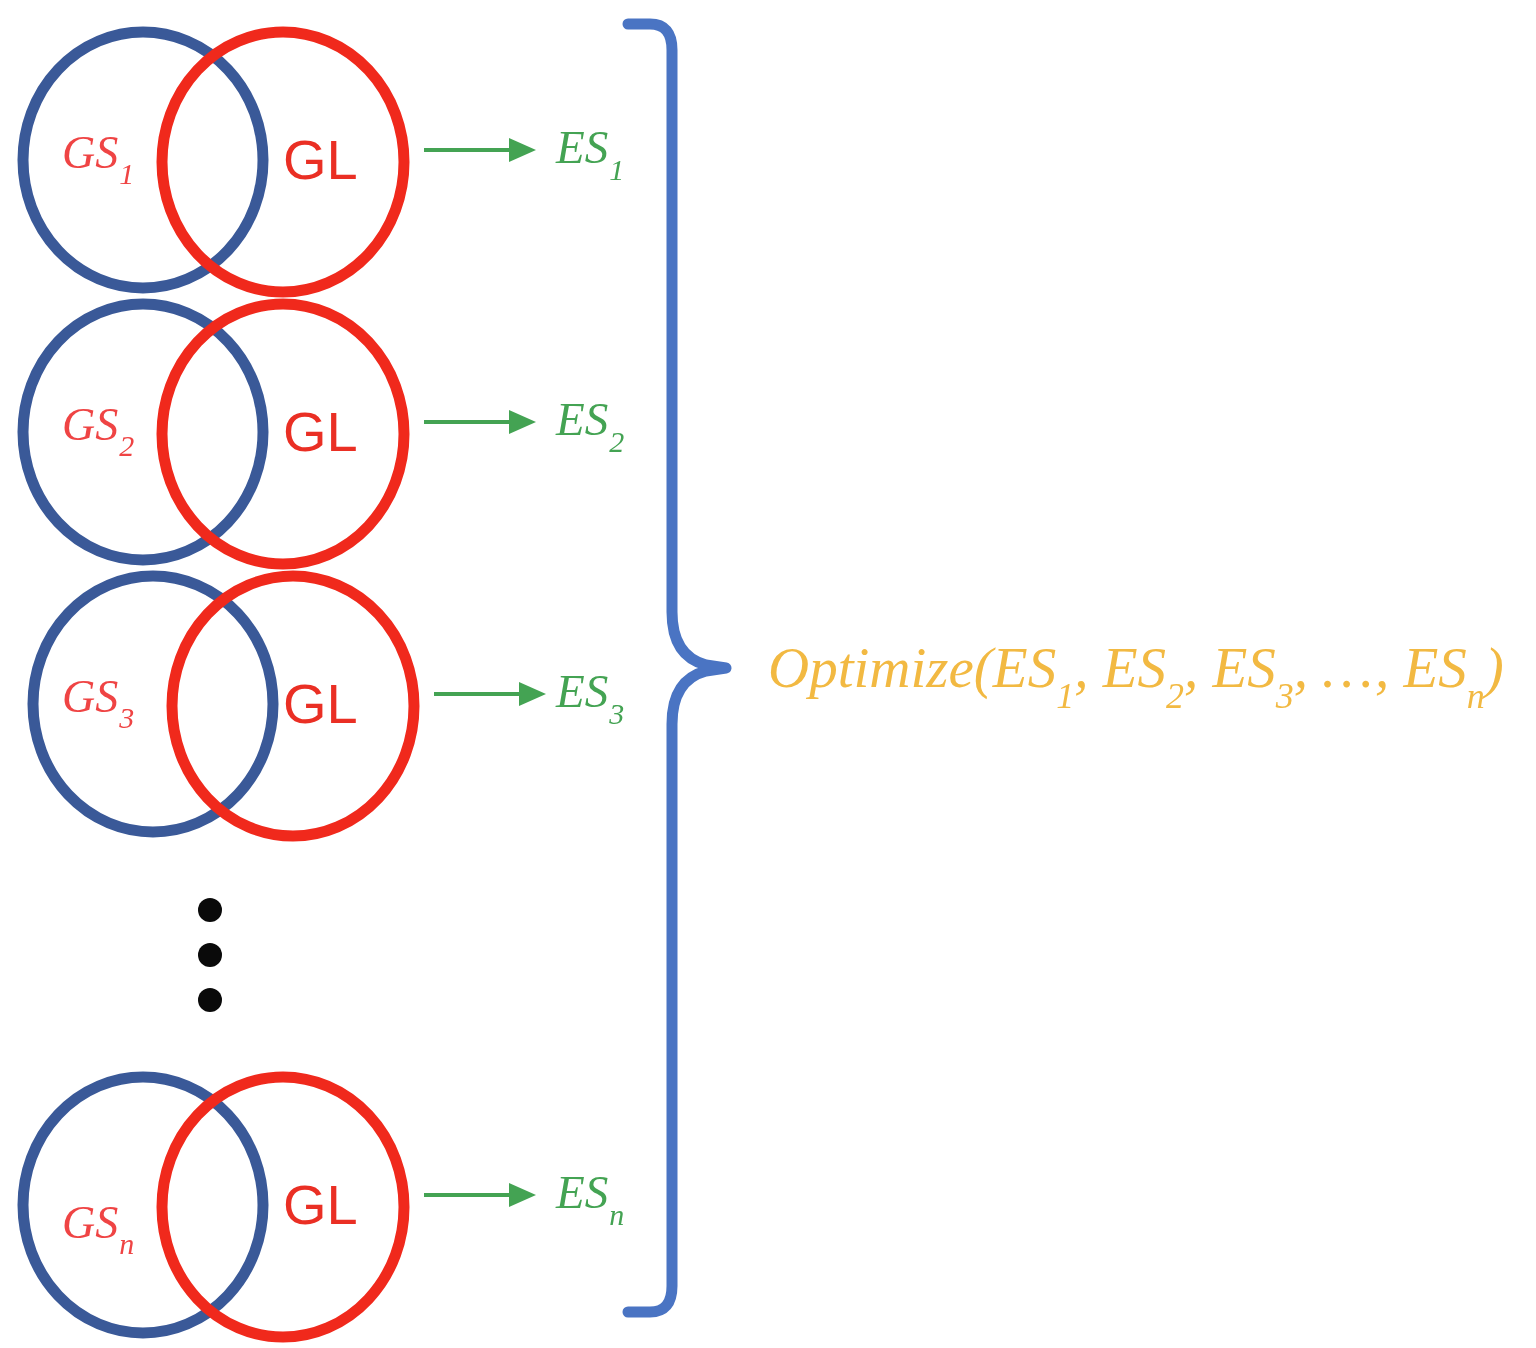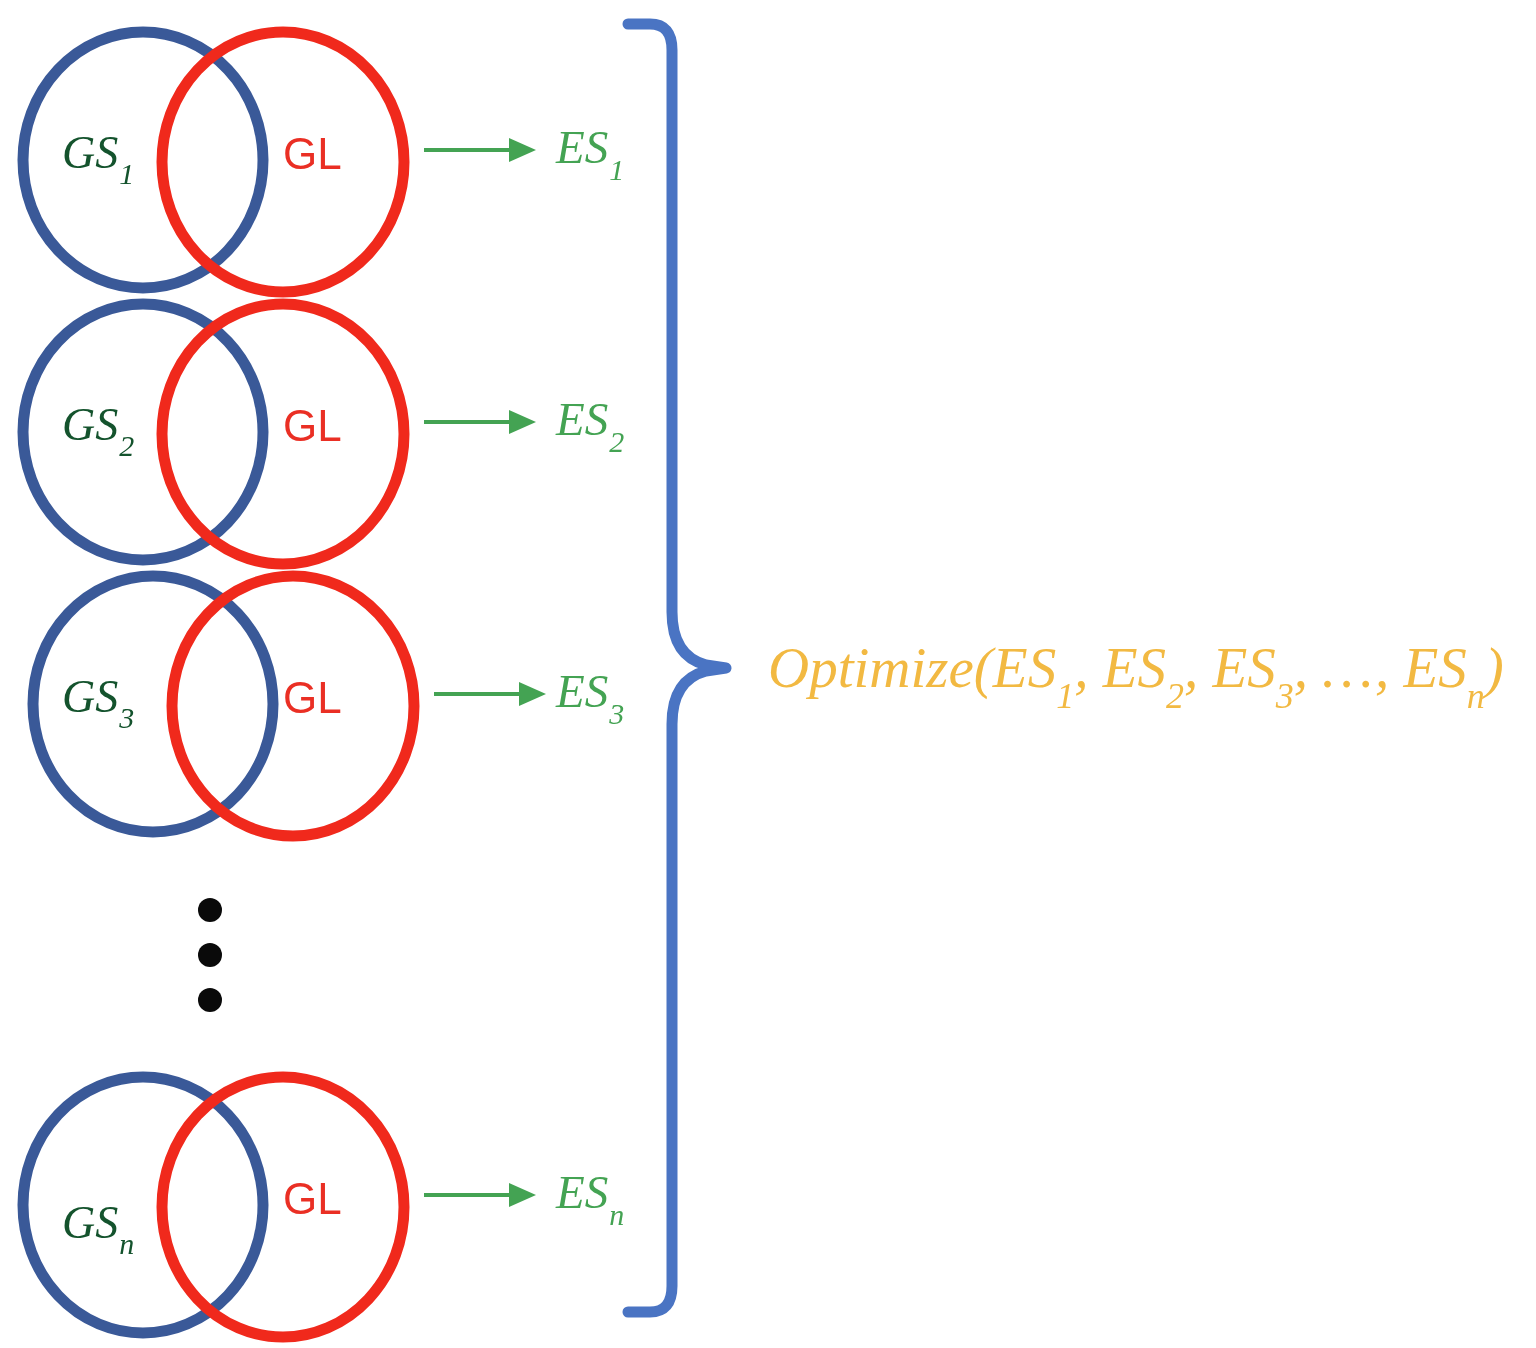--- a/index.html
+++ b/index.html
@@ -33,33 +33,33 @@
   }
   .label {
     position: absolute;
     white-space: nowrap;
     line-height: 1;
   }
   .gs-label {
     font-family: "Liberation Serif", "DejaVu Serif", serif;
     font-style: italic;
     font-size: 46px;
-    color: #14532d;
+    color: #ef4444;
   }
   .gs-label .sub {
     font-size: 30px;
     vertical-align: sub;
     position: relative;
     top: 6px;
     left: 1px;
   }
   .gl-label {
     font-family: "Liberation Sans", sans-serif;
     font-style: normal;
-    font-size: 44px;
+    font-size: 56px;
     color: #ea2f24;
   }
   .es-label {
     font-family: Liberation Serif, serif;
     font-style: italic;
     font-size: 47px;
     color: #44a353;
   }
   .es-label .sub {
     font-size: 30px;

